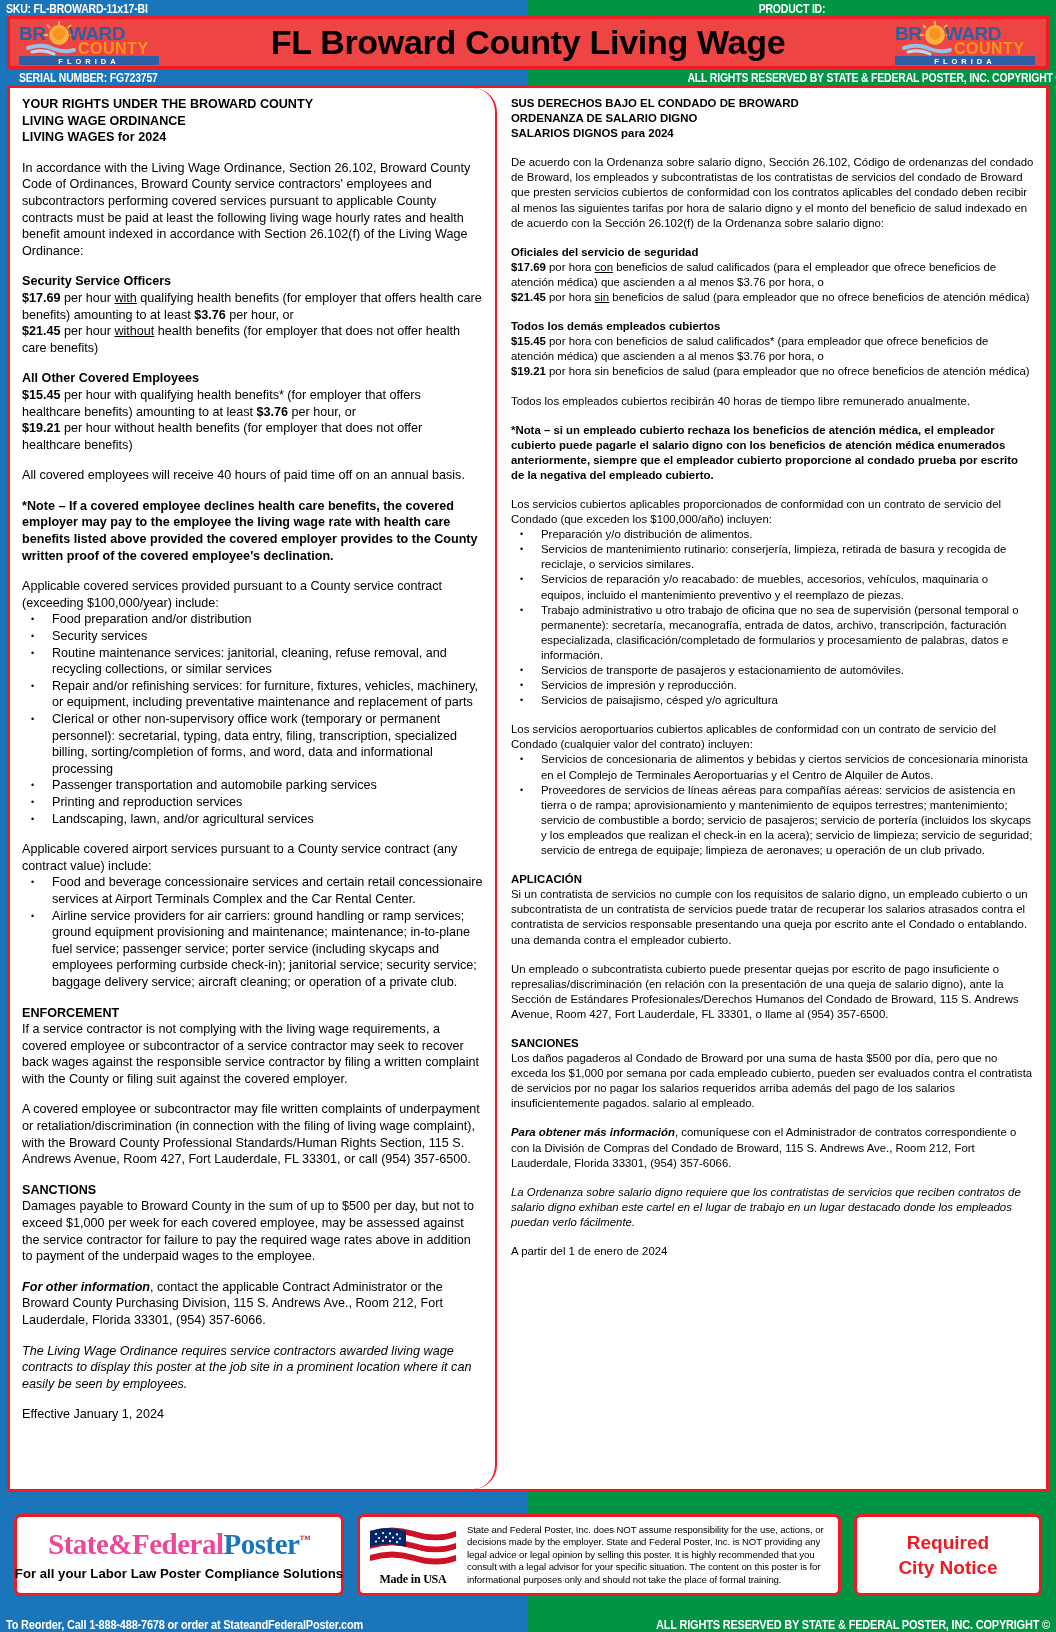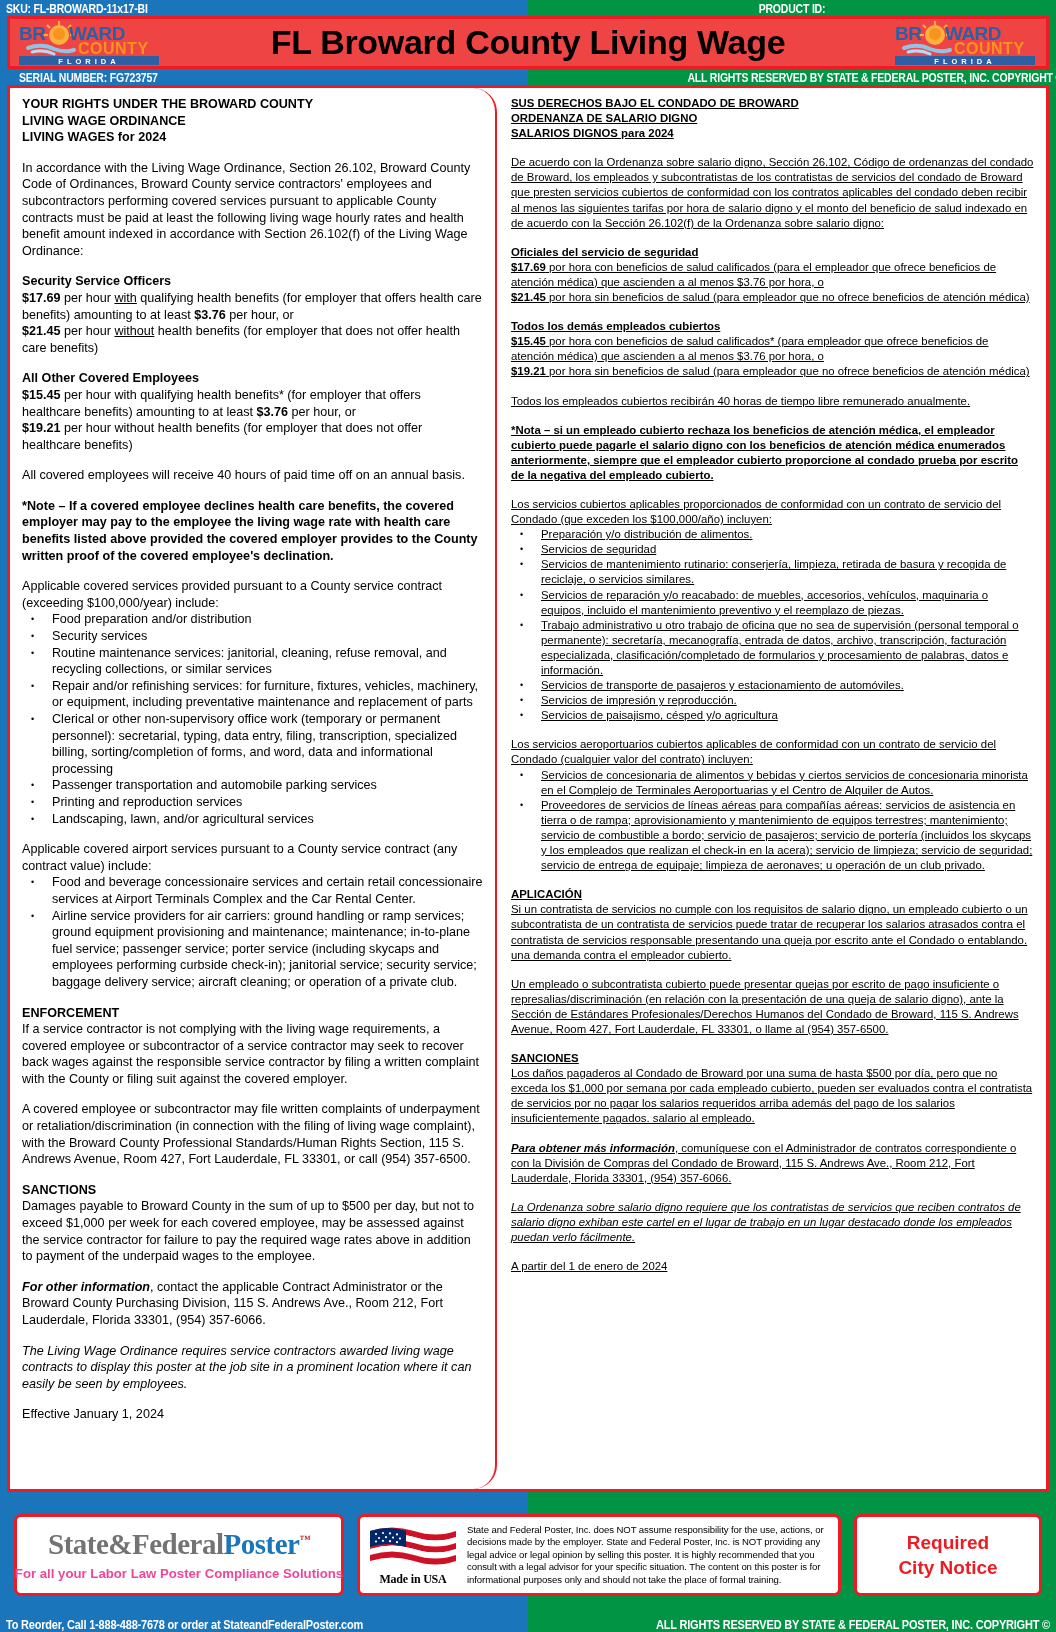--- a/index.html
+++ b/index.html
@@ -155,21 +155,20 @@
     overflow: hidden;
     border-radius: 24px;
   }
   .col-en {
     flex: 0 0 487px;
     border-right: 2px solid #ed1c24;
   }
   .col-es {
     flex: 1;
     padding-left: 14px;
-    text-decoration: underline;
   }
 
   
   .col-en { font-size: 12.6px; line-height: 16.6px; color: #000; }
   .col-es { font-size: 11.4px; line-height: 15.1px; color: #000; }
 
   .hd {
     font-weight: bold;
     margin: 0;
   }
@@ -231,28 +230,28 @@
     align-items: center;
   }
   .sfp-logo {
     font-size: 29px;
     font-weight: bold;
     letter-spacing: -0.5px;
     white-space: nowrap;
     line-height: 1;
     font-family: "Liberation Serif", serif;
   }
-  .sfp-logo .red { color: #737373; }
+  .sfp-logo .red { color: #ec4899; }
   .sfp-logo .blue { color: #1b75bb; }
   .sfp-logo .tm { font-size: 11px; vertical-align: super; color: #c1272d; }
   .sfp-tag {
     margin-top: 7px;
     font-size: 13.2px;
     font-weight: bold;
-    color: #ec4899;
+    color: #000000;
     white-space: nowrap;
   }
 
   .disc-box {
     left: 357px;
     top: 22px;
     width: 484px;
     height: 82px;
     display: flex;
     align-items: center;
@@ -486,21 +485,20 @@
       <div class="spacer"></div>
       <div class="p">Todos los empleados cubiertos recibirán 40 horas de tiempo libre remunerado anualmente.</div>
 
       <div class="spacer"></div>
       <div class="p bold-block">*Nota – si un empleado cubierto rechaza los beneficios de atención médica, el empleador cubierto puede pagarle el salario digno con los beneficios de atención médica enumerados anteriormente, siempre que el empleador cubierto proporcione al condado prueba por escrito de la negativa del empleado cubierto.</div>
 
       <div class="spacer"></div>
       <div class="p">Los servicios cubiertos aplicables proporcionados de conformidad con un contrato de servicio del Condado (que exceden los $100,000/año) incluyen:</div>
       <ul class="bl">
         <li>Preparación y/o distribución de alimentos.</li>
-        <li>Servicios de seguridad</li>
         <li>Servicios de mantenimiento rutinario: conserjería, limpieza, retirada de basura y recogida de reciclaje, o servicios similares.</li>
         <li>Servicios de reparación y/o reacabado: de muebles, accesorios, vehículos, maquinaria o equipos, incluido el mantenimiento preventivo y el reemplazo de piezas.</li>
         <li>Trabajo administrativo u otro trabajo de oficina que no sea de supervisión (personal temporal o permanente): secretaría, mecanografía, entrada de datos, archivo, transcripción, facturación especializada, clasificación/completado de formularios y procesamiento de palabras, datos e información.</li>
         <li>Servicios de transporte de pasajeros y estacionamiento de automóviles.</li>
         <li>Servicios de impresión y reproducción.</li>
         <li>Servicios de paisajismo, césped y/o agricultura</li>
       </ul>
 
       <div class="spacer"></div>
       <div class="p">Los servicios aeroportuarios cubiertos aplicables de conformidad con un contrato de servicio del Condado (cualquier valor del contrato) incluyen:</div>

